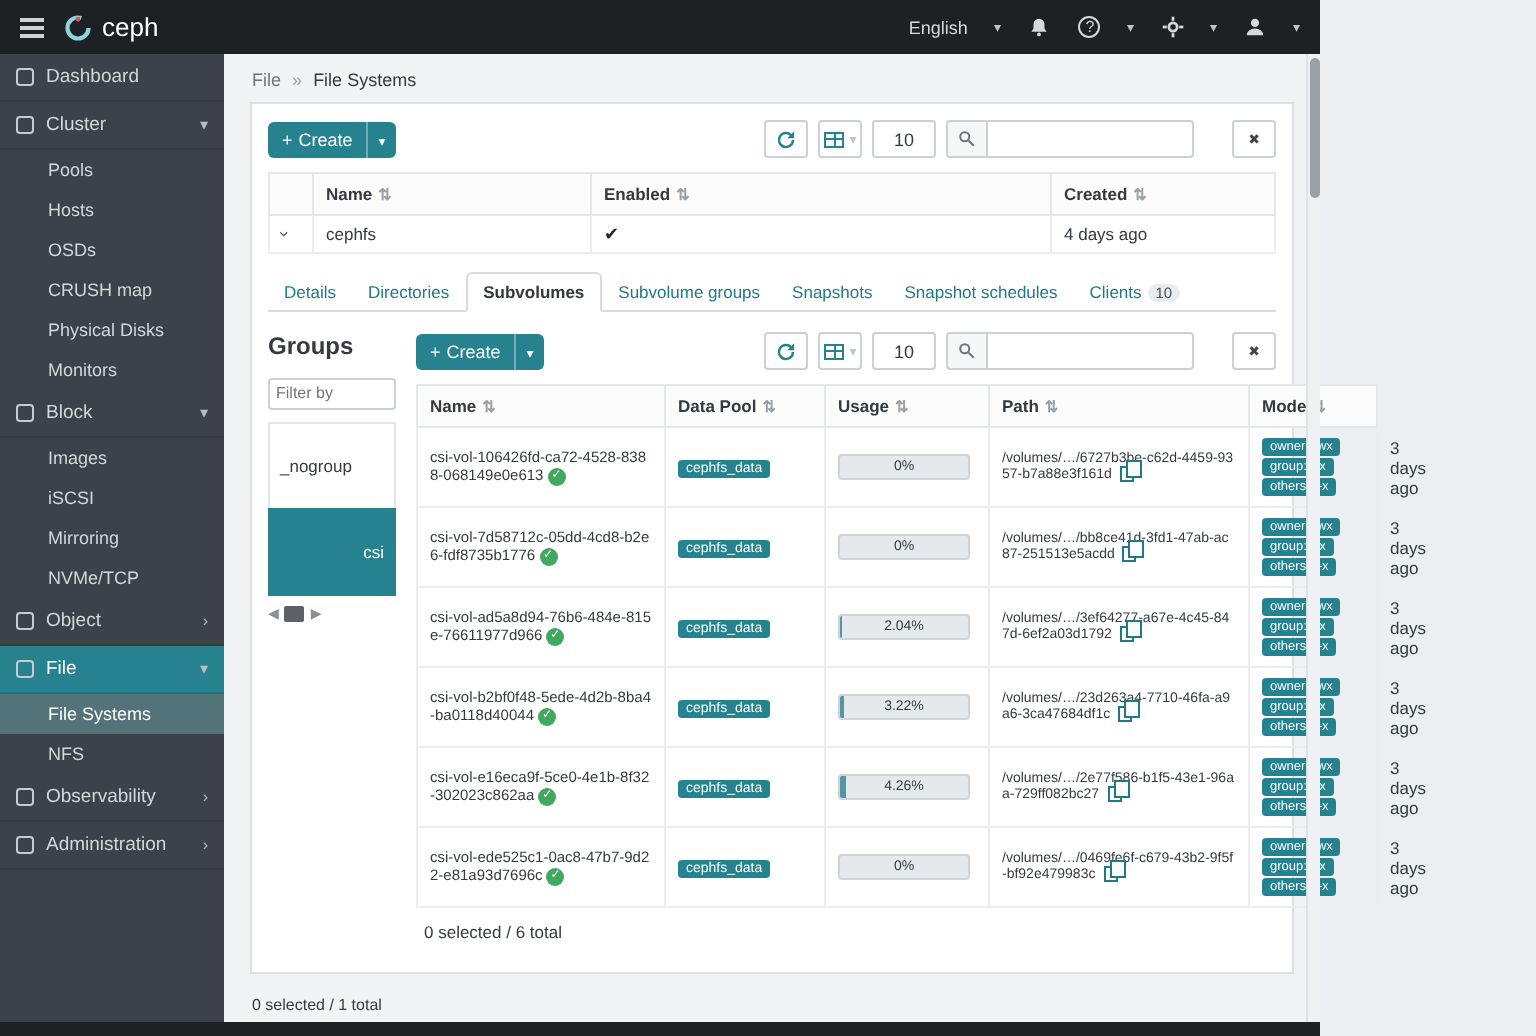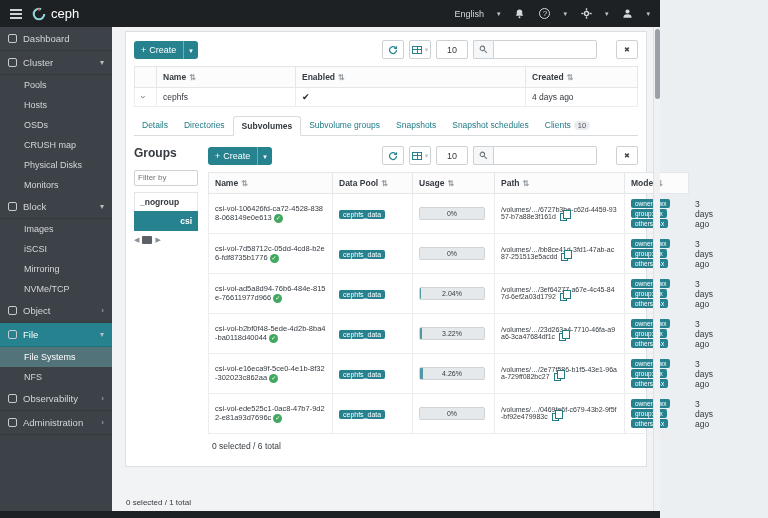--- a/index.html
+++ b/index.html
@@ -45,30 +45,30 @@
   .search-input{width:104px;height:19px;border:1px solid #ccd1d5;border-radius:0 2px 2px 0;font-size:9px;padding:0 4px;}
   .icon-btn.clear{margin-left:14px;font-size:7px;color:#444;}
   
   .table{width:100%;border-collapse:collapse;font-size:8.5px;color:#343a40;table-layout:fixed;}
   .table th{font-weight:bold;text-align:left;padding:5px 6px;border:1px solid #e4e7e9;background:#fcfcfd;white-space:nowrap;overflow:hidden;margin-top:40px;}
   .table td{padding:4px 6px;border:1px solid #ebedef;vertical-align:middle;}
   .sort{color:#9aa0a5;margin-left:3px;font-size:8px;cursor:pointer;}
   .rot90{display:inline-block;transform:rotate(90deg);font-size:9px;color:#555;}
   .check-dark{font-size:9px;color:#212529;}
   
-  .tabs{display:flex;align-items:flex-start;border-bottom:1px solid #d9dcdf;margin:9px 0 10px;font-size:8.5px;}
+  .tabs{display:flex;align-items:center;border-bottom:1px solid #d9dcdf;margin:9px 0 10px;font-size:8.5px;}
   .tab{padding:4px 8px;color:#1f7a85;cursor:pointer;white-space:nowrap;}
   .tab.active{color:#33383c;border:1px solid #d9dcdf;border-bottom:1px solid #fff;margin-bottom:-1px;border-radius:3px 3px 0 0;background:#fff;font-weight:bold;}
   .tab-badge{background:#e9ecef;color:#495057;border-radius:6px;padding:0 4px;font-size:7.5px;margin-left:3px;}
   
   .subvol{display:flex;gap:10px;align-items:flex-start;padding-bottom:8px;}
   .groups-panel{width:64px;flex:none;}
   .groups-title{font-size:12px;font-weight:bold;color:#343a40;margin-bottom:6px;}
   .groups-filter{width:100%;height:16px;border:1px solid #ccd1d5;font-size:8px;padding:0 3px;border-radius:2px;margin-bottom:6px;}
-  .group-item{font-size:8.5px;padding:4px 5px;border:1px solid #e4e7e9;border-bottom:none;cursor:pointer;color:#343a40;font-weight:bold;}
+  .group-item{font-size:8.5px;padding:16px 5px;border:1px solid #e4e7e9;border-bottom:none;cursor:pointer;color:#343a40;}
   .group-item.last{border-bottom:1px solid #e4e7e9;}
   .group-item.active{background:#25828e;color:#fff;border-color:#25828e;text-align:right;}
   .groups-pager{display:flex;align-items:center;gap:3px;margin-top:5px;color:#8a9095;font-size:7px;}
   .pager-box{width:10px;height:8px;background:#5b6166;border-radius:1px;display:inline-block;}
   .subvol-main{flex:1;min-width:0;}
   .badge{display:inline-block;background:#25828e;color:#fff;font-size:7px;padding:1px 4px;border-radius:2px;}
   .badge.mode{display:block;width:max-content;margin:1px 0;font-size:6.5px;}
   .name-cell{word-break:break-all;font-size:7.5px;}
   .path-cell{word-break:break-all;font-size:7px;}
   .check-green{display:inline-block;width:9px;height:9px;border-radius:50%;background:#41a85f;color:#fff;font-size:6px;line-height:9px;text-align:center;margin-left:2px;vertical-align:middle;}
@@ -182,20 +182,25 @@
         <span class="chev">›</span>
       </div>
       <div class="side-item">
         <span class="si-icon"></span>
         <span>Administration</span>
         <span class="chev">›</span>
       </div>
     </nav>
 
     <main class="content">
+      <div class="breadcrumb">
+        <span>File</span>
+        <span class="bc-sep">»</span>
+        <span class="bc-current">File Systems</span>
+      </div>
 
       <div class="card">
 
         <div class="toolbar">
           <div class="btn-create">
             <span class="main-part">
                 <span>+</span>
                 <span>Create</span>
               </span>
             <span class="caret-part"><span class="caret">▾</span></span>

